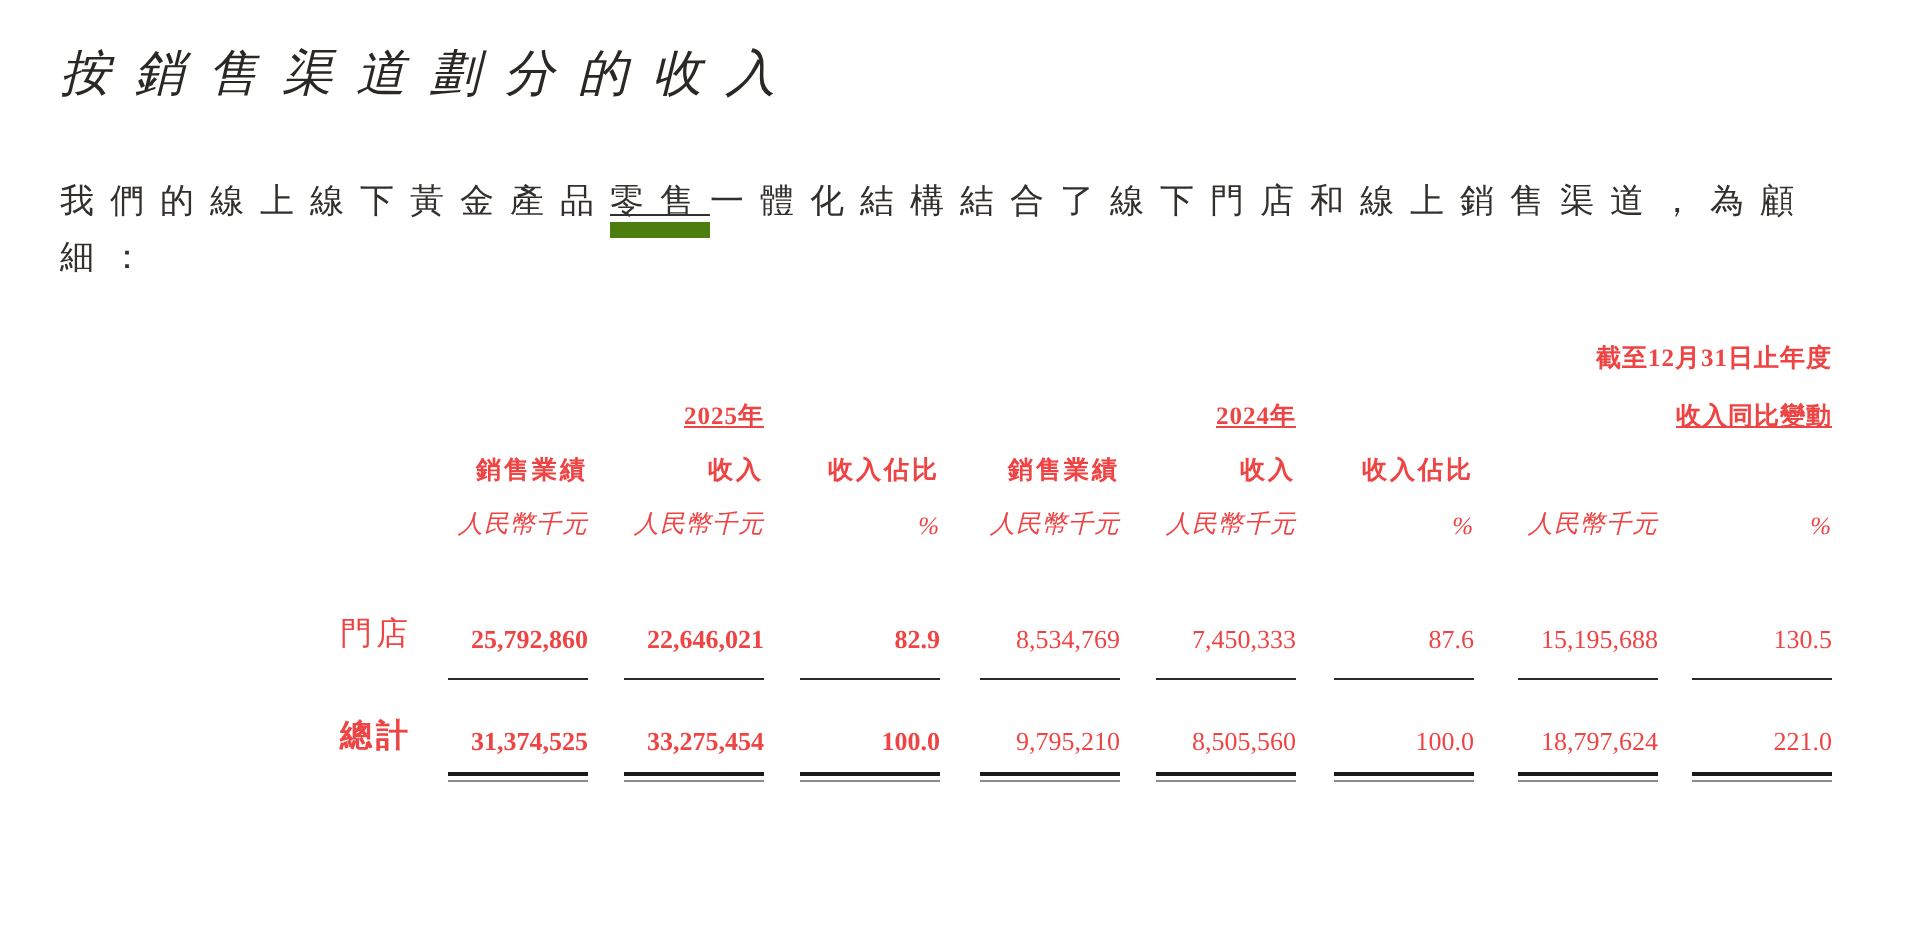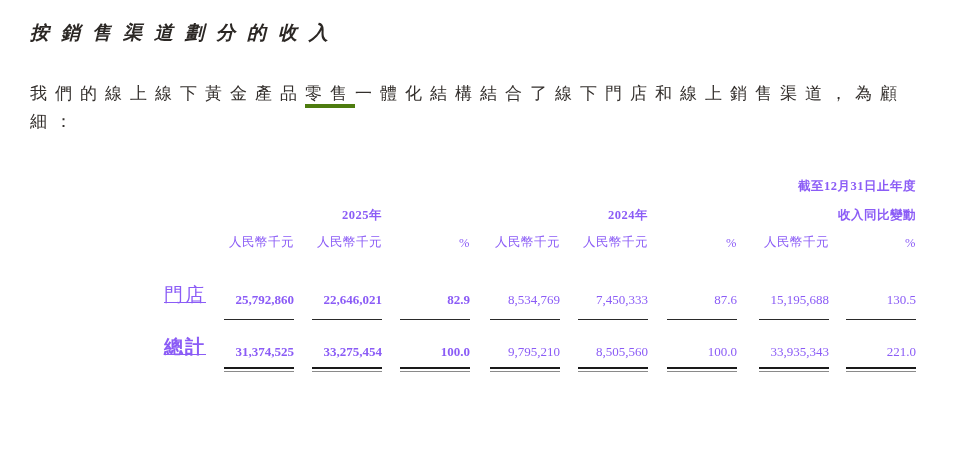--- a/index.html
+++ b/index.html
@@ -10,63 +10,64 @@
     background: #ffffff;
     overflow: hidden;
     font-family: "Liberation Serif", "DejaVu Serif", serif;
     color: #222222;
   }
   .doc {
     padding: 0 30px;
   }
   .heading {
     margin: 20px 0 0 0;
-    font-size: 19px;
-    font-weight: bold;
+    font-size: 25px;
+    font-weight: normal;
     font-style: italic;
     letter-spacing: 12px;
     color: #2b2724;
     white-space: nowrap;
   }
   .para {
     margin-top: 34px;
     font-size: 17px;
     line-height: 27.5px;
     letter-spacing: 8px;
     color: #332f2c;
   }
   .para .pline { white-space: nowrap; }
   .doc-link {
-    border-bottom: 4px solid #4d7c0f;
+    border-bottom: 8px solid #4d7c0f;
     padding-bottom: 1px;
+    text-decoration: underline;
   }
   table.rev {
-    margin-top: 36px;
+    margin-top: 22px;
     border-collapse: collapse;
     table-layout: fixed;
     width: 886px;
     font-size: 12.5px;
-    color: #8b5cf6;
+    color: #ef4444;
   }
   table.rev td {
     padding: 0;
     vertical-align: bottom;
     text-align: right;
     white-space: nowrap;
     overflow: visible;
   }
-  td.lbl { text-align: left; font-size: 19px; letter-spacing: 2px; text-decoration: underline; }
+  td.lbl { text-align: left; font-size: 16px; letter-spacing: 2px; }
   .r-period { height: 24px; }
   .r-period td { text-align: center; font-weight: bold; letter-spacing: 0.5px; padding-left: 20px; }
-  .r-years { height: 29px; }
+  .r-years { height: 29px; text-decoration: underline; }
   .r-years td { text-align: center; font-weight: bold; letter-spacing: 0.5px; }
   .r-cols { height: 27px; }
   .r-cols td { font-weight: bold; letter-spacing: 1.5px; }
   .r-units { height: 27px; }
-  .r-units td { letter-spacing: 0.5px; font-size: 12.5px; }
+  .r-units td { font-style: italic; letter-spacing: 0.5px; font-size: 12.5px; }
   .r-space1 { height: 30px; }
   .r-space2 { height: 14px; }
   .r-data { height: 27px; font-size: 13px; }
   .r-total { height: 25px; font-size: 13px; }
   .b { font-weight: bold; }
   .r-rule1 { height: 12px; }
   .r-rule1 .rule {
     width: 70px; margin-left: auto; margin-top: 5px;
     border-top: 1.4px solid #2a2a2a; height: 0;
   }
@@ -111,20 +112,31 @@
       <td></td>
       <td></td>
       <td>2025年</td>
       <td></td>
       <td></td>
       <td>2024年</td>
       <td></td>
       <td colspan="2">收入同比變動</td>
     </tr>
 
+    <tr class="r-cols">
+      <td></td>
+      <td>銷售業績</td>
+      <td>收入</td>
+      <td>收入佔比</td>
+      <td>銷售業績</td>
+      <td>收入</td>
+      <td>收入佔比</td>
+      <td></td>
+      <td></td>
+    </tr>
 
     <tr class="r-units">
       <td></td>
       <td>人民幣千元</td>
       <td>人民幣千元</td>
       <td>%</td>
       <td>人民幣千元</td>
       <td>人民幣千元</td>
       <td>%</td>
       <td>人民幣千元</td>
@@ -181,21 +193,21 @@
         </tr>
 
     <tr class="r-total">
       <td class="lbl b">總計</td>
       <td class="b">31,374,525</td>
       <td class="b">33,275,454</td>
       <td class="b">100.0</td>
       <td>9,795,210</td>
       <td>8,505,560</td>
       <td>100.0</td>
-      <td>33,935,343</td>
+      <td>18,797,624</td>
       <td>221.0</td>
     </tr>
 
     <tr class="r-rule2">
       <td></td>
       <td>
             <div class="rule"></div>
           </td>
       <td>
             <div class="rule"></div>

